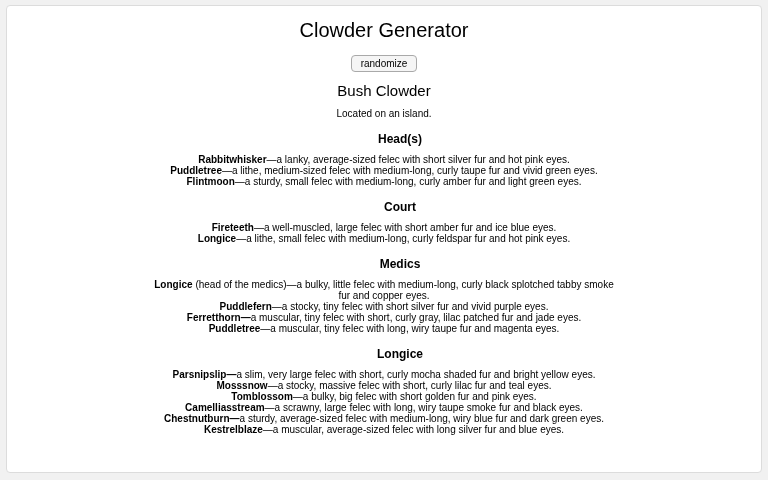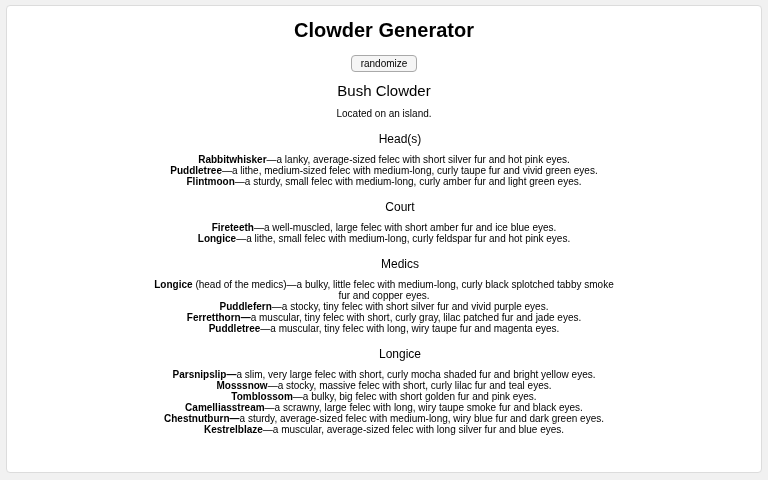--- a/index.html
+++ b/index.html
@@ -14,21 +14,21 @@
     background: var(--card-background, #ffffff);
     border: 1px solid var(--card-border, #dcdcdc);
     border-radius: 4px;
     overflow: hidden;
     text-align: center;
   }
   h1.page-title {
     font-size: 20px;
     line-height: 23px;
     margin: 13px 0 0;
-    font-weight: bold;
+    font-weight: normal;
   }
   .btn-row { margin: 11px 0 0; }
   button.randomize {
     font-family: inherit;
     font-size: 10px;
     color: #000;
     background: var(--button-background, #f5f5f5);
     border: 1px solid var(--button-border, #a9a9a9);
     border-radius: 4px;
     padding: 2px 9px;
@@ -42,21 +42,21 @@
   }
   p.location {
     font-size: 10px;
     line-height: 11px;
     margin: 9px 0 7px;
   }
   h3.section-heading {
     font-size: 12px;
     line-height: 14px;
     margin: 13px 0 0;
-    font-weight: normal;
+    font-weight: bold;
     padding-left: 32px;
   }
   .members {
     width: 460px;
     margin: 8px auto 0;
     font-size: 10px;
     line-height: 11px;
   }
   .member { margin: 0; }
   .member b { font-weight: bold; }

